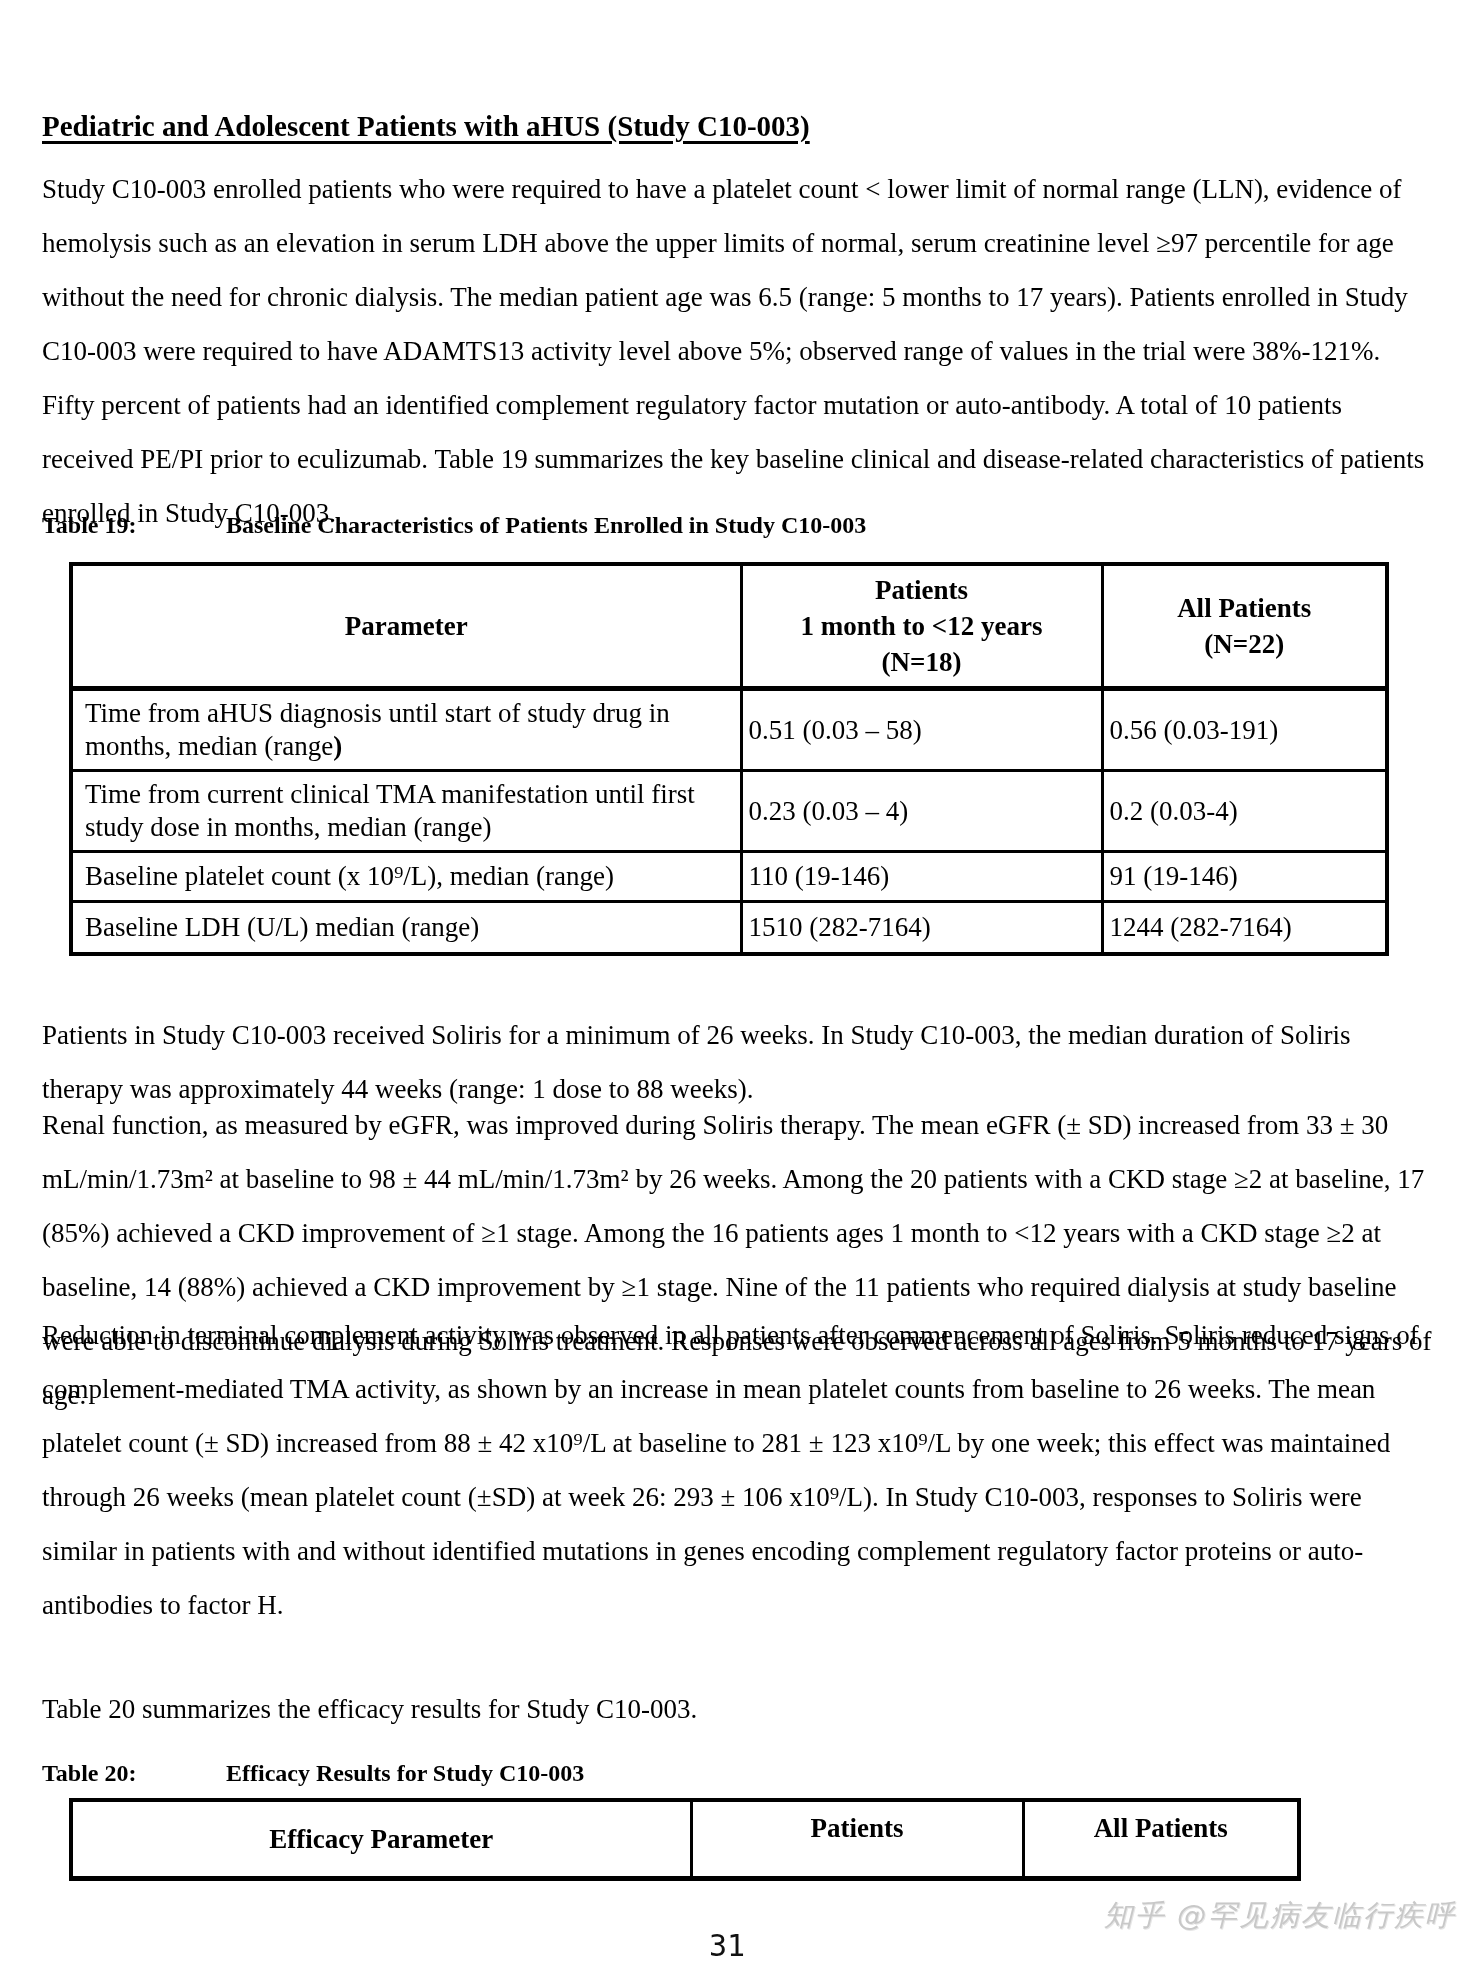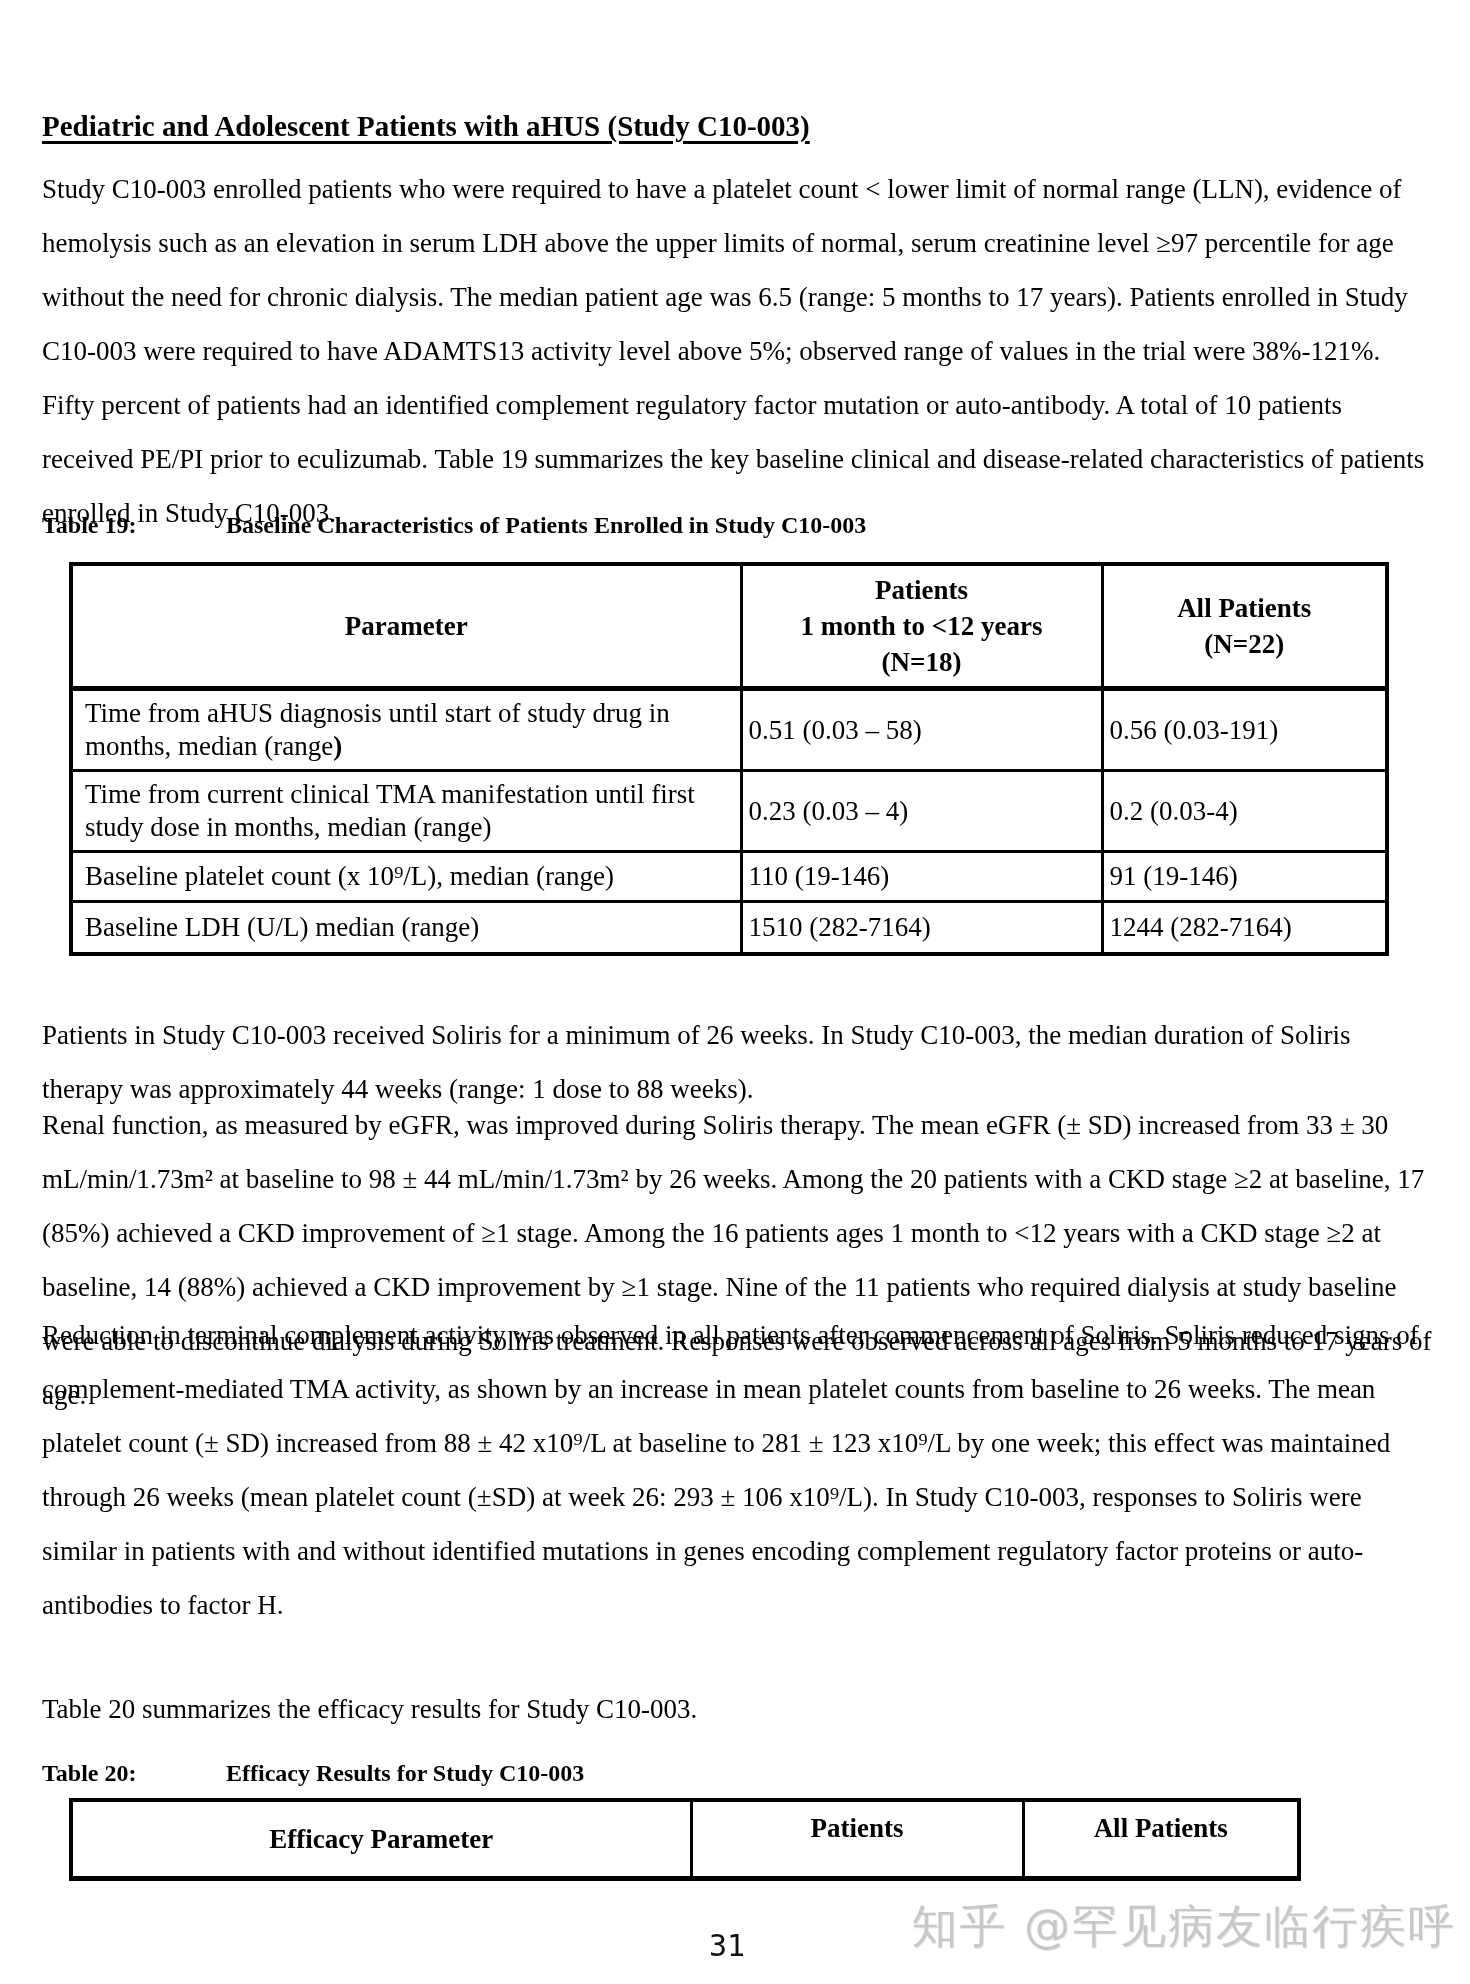--- a/index.html
+++ b/index.html
@@ -65,24 +65,25 @@
   td.val { text-align: left; vertical-align: middle; padding: 4px 6px; }
   .t19 tr.hdr    { height: 106px; }
   .t19 tr.r0     { height: 80px; }
   .t19 tr.r1     { height: 78px; }
   .t19 tr.r2     { height: 50px; }
   .t19 tr.r3     { height: 52px; }
   .t20 tr.hdr    { height: 78px; }
   .t20 th.vtop   { vertical-align: top; padding-top: 8px; }
   .watermark {
     position: absolute; right: 26px; top: 1896px;
-    font-size: 46px; letter-spacing: 2px;
+    font-size: 29px; letter-spacing: 2px;
     color: #c8c8c8;
     font-family: "DejaVu Sans", "Liberation Sans", sans-serif;
     text-shadow: 1px 1px 0 #e6e6e6;
+    font-style: italic;
   }
   .pageno {
     position: absolute; left: 0; top: 1928px; width: 1430px;
     text-align: center;
     font-family: "DejaVu Sans Mono", "Liberation Mono", monospace;
     font-size: 30px; color: #111;
   }
 </style>
 </head>
 <body>

